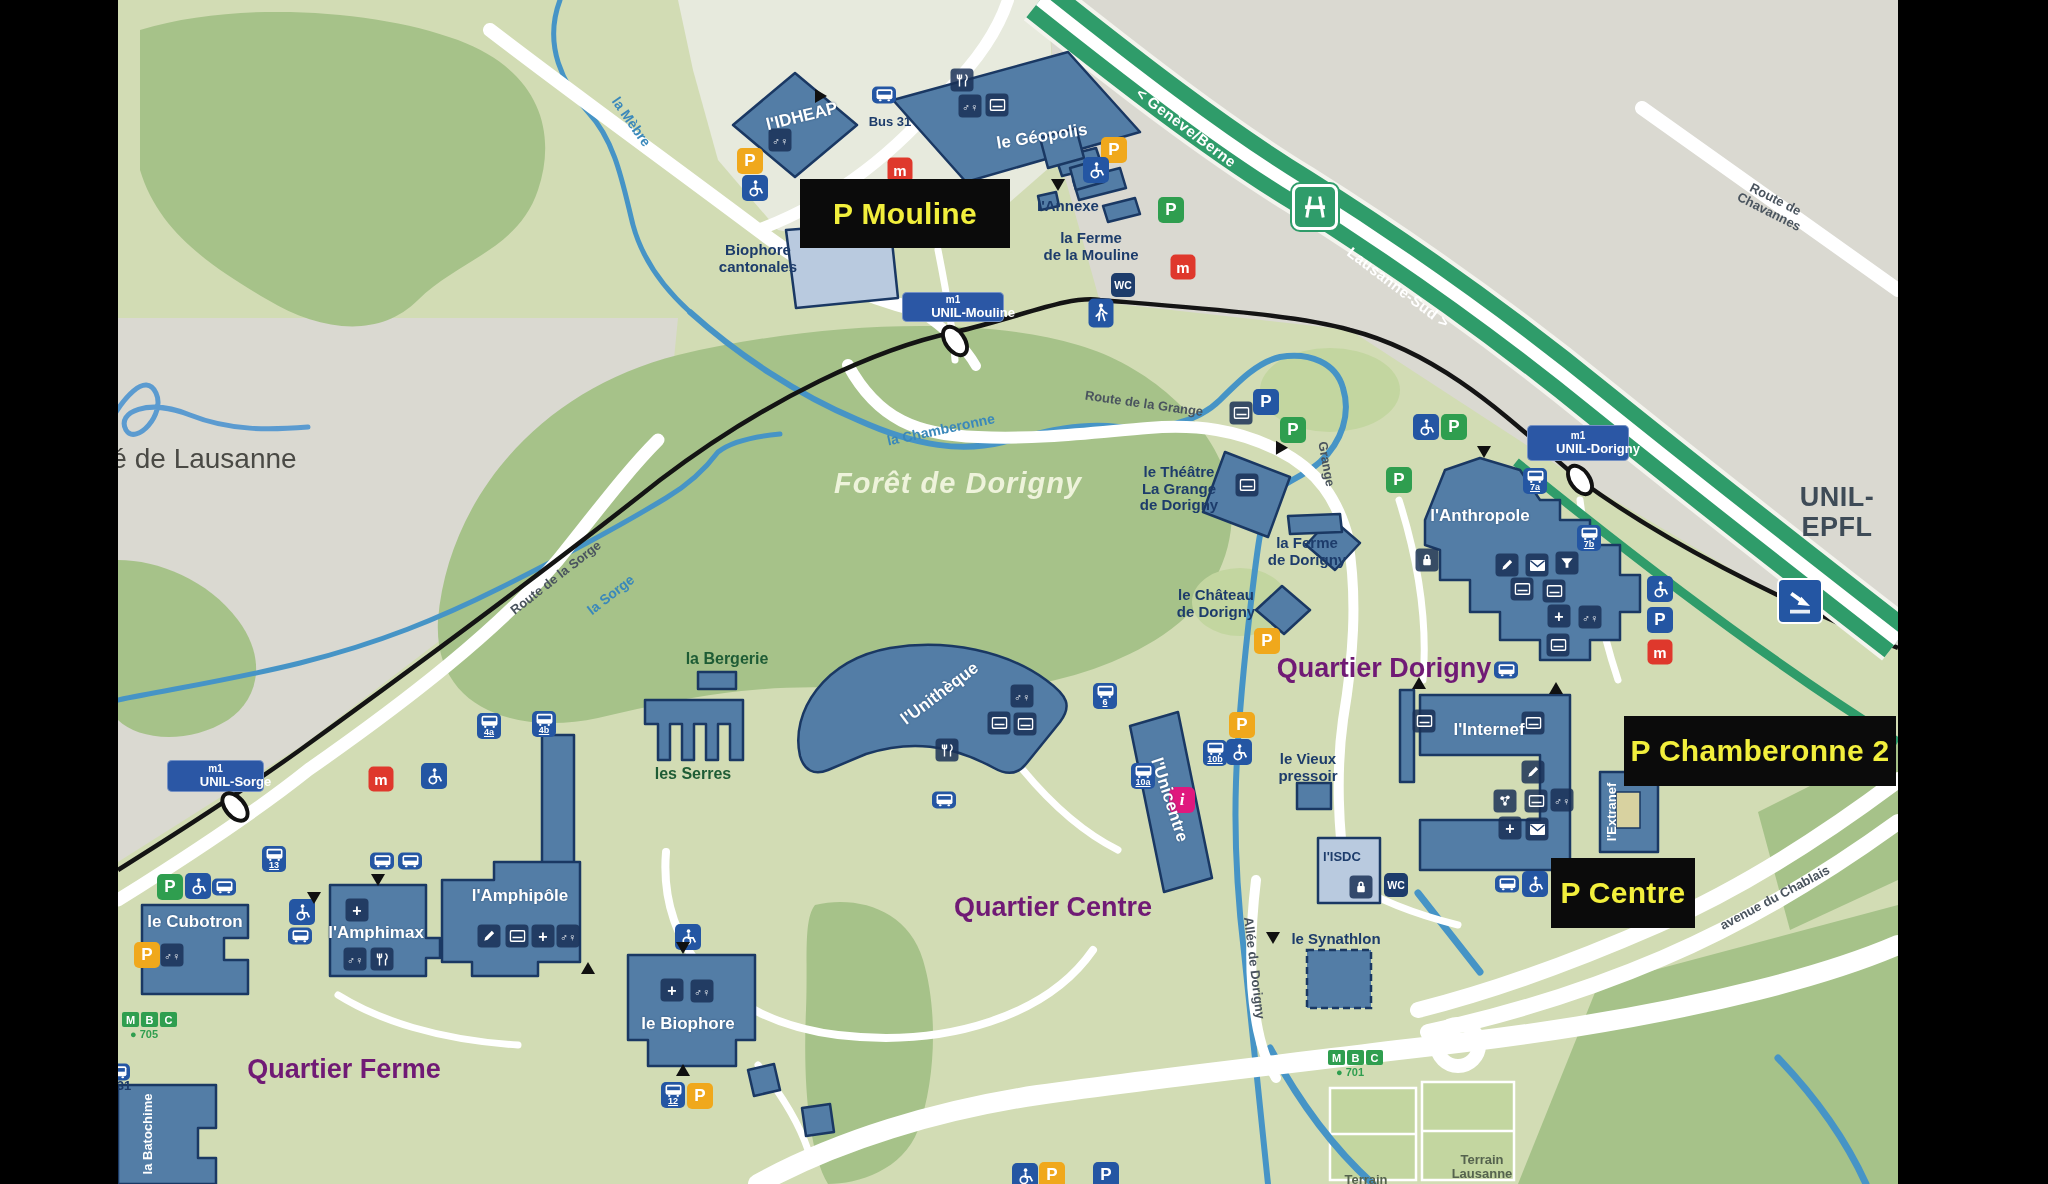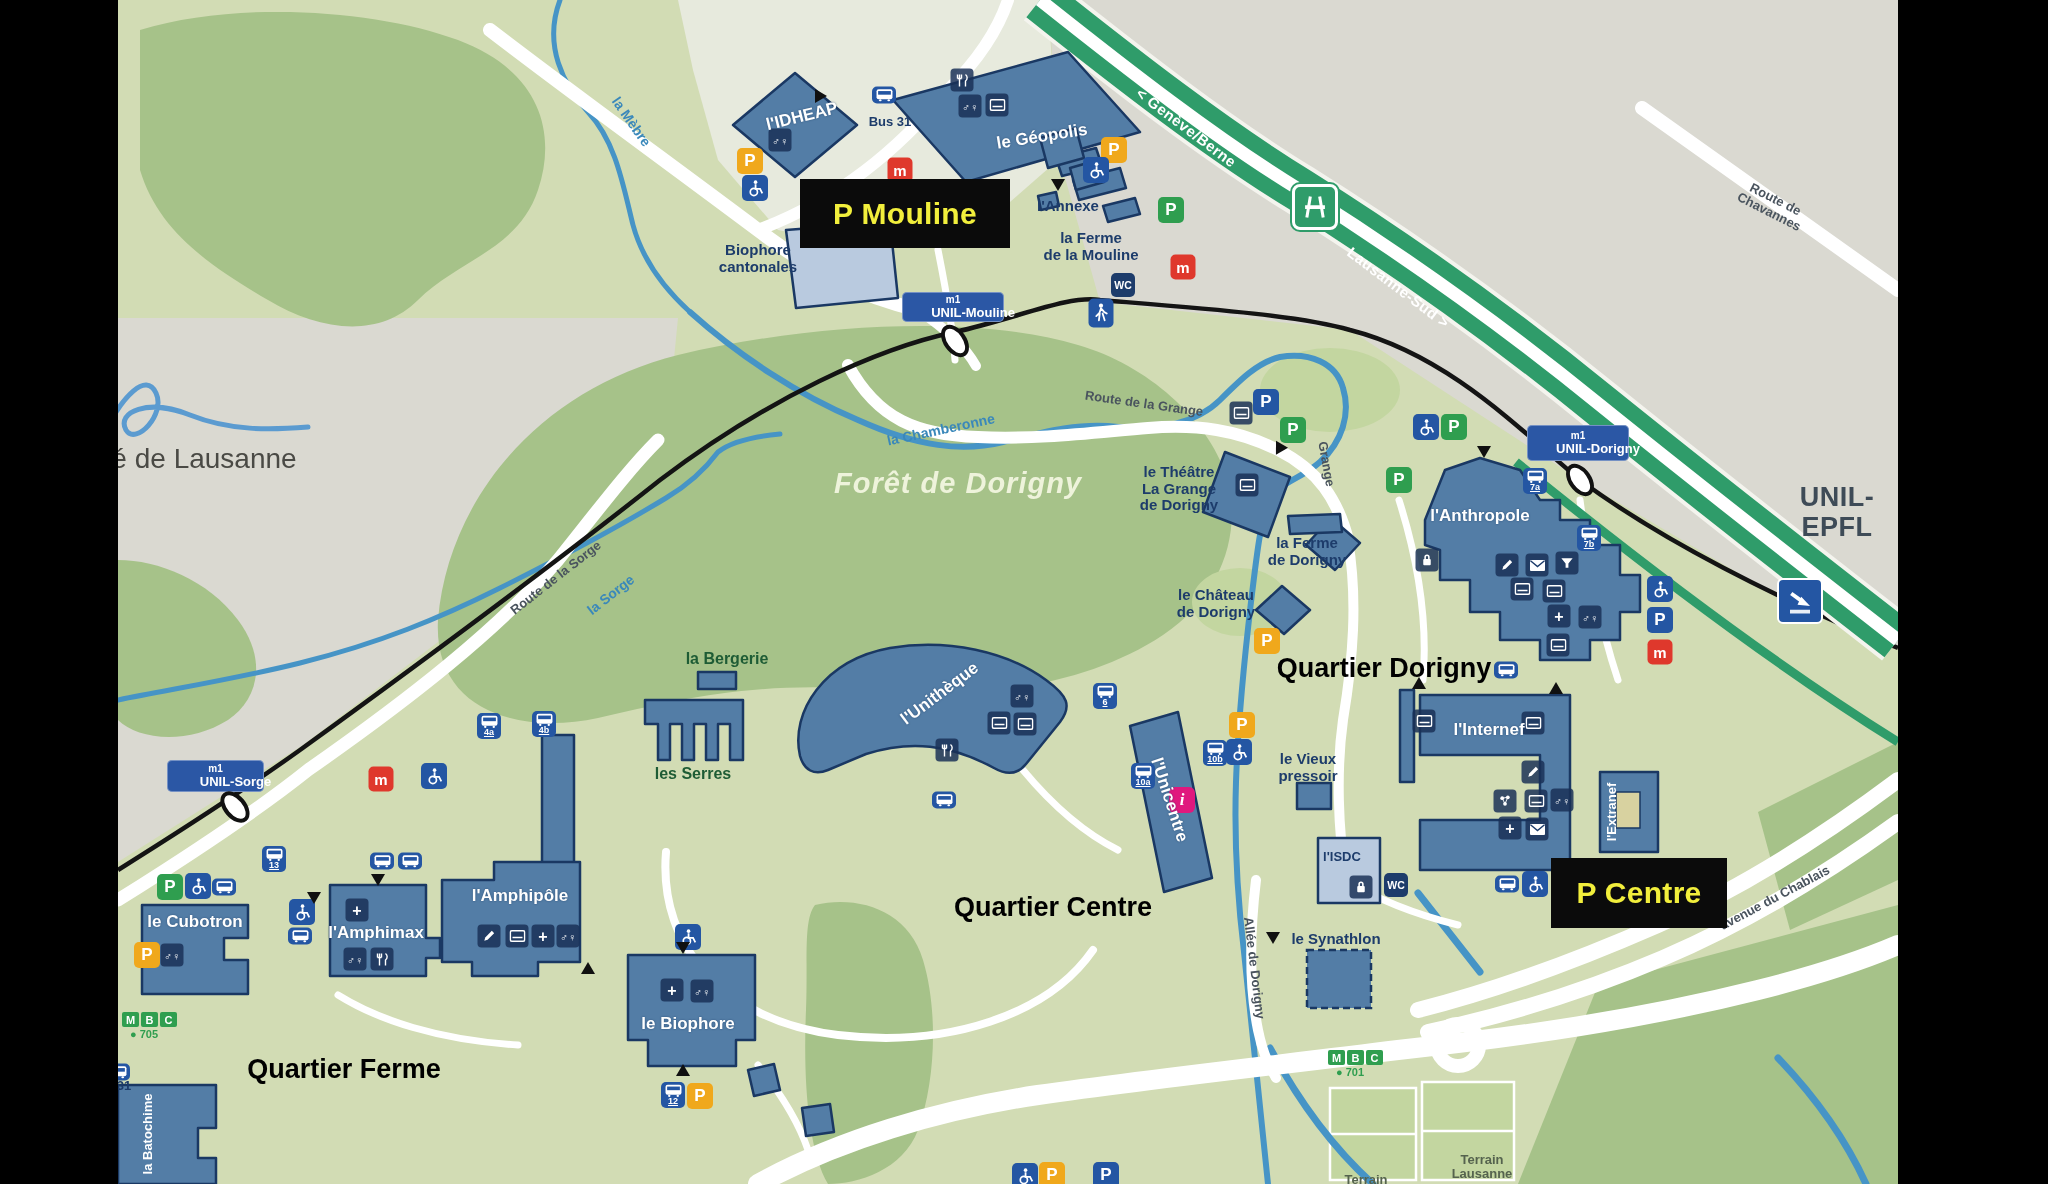--- a/index.html
+++ b/index.html
@@ -5,21 +5,21 @@
   html,body{margin:0;padding:0;background:#000;}
   #stage{position:relative;width:2048px;height:1184px;background:#000;overflow:hidden;
          font-family:"Liberation Sans",sans-serif;}
   #map{position:absolute;left:118px;top:0;width:1780px;height:1184px;background:#d2dcb4;overflow:hidden;}
   #geo{position:absolute;left:0;top:0;}
   .layer{position:absolute;left:0;top:0;width:100%;height:100%;}
   
   .lbl{position:absolute;transform:translate(-50%,-50%);white-space:pre-line;text-align:center;
        font-weight:bold;line-height:1.1;}
   .lbl.forest{font-size:29px;color:#eef3db;font-style:italic;letter-spacing:1px;}
-  .lbl.quartier{font-size:27px;color:#000000;}
+  .lbl.quartier{font-size:27px;color:#701a75;}
   .lbl.unil{font-size:27px;color:#3e4b57;letter-spacing:.5px;}
   .lbl.navy{font-size:15px;color:#1d3c6b;}
   .lbl.navyS{font-size:13px;color:#1d3c6b;}
   .lbl.green{font-size:16px;color:#1e5c35;}
   .lbl.white{font-size:17px;color:#fff;text-shadow:0 0 2px rgba(23,54,94,.65);}
   .lbl.whiteS{font-size:13px;color:#fff;}
   .lbl.road{font-size:13px;color:#4a545e;}
   .lbl.roadw{font-size:15px;color:#fff;letter-spacing:.5px;}
   .lbl.river{font-size:14px;color:#3a88ba;}
   .lbl.logo{font-size:28px;color:#4a4a45;font-weight:normal;white-space:nowrap;}
@@ -679,21 +679,24 @@
         <div class="lbl road" style="left: 1136px; top: 968px; transform: translate(-50%, -50%) rotate(83deg);">Allée de Dorigny</div>
         <div class="lbl road" style="left: 1208px; top: 464px; transform: translate(-50%, -50%) rotate(80deg);">Grange</div>
         <div class="lbl river" style="left: 513px; top: 122px; transform: translate(-50%, -50%) rotate(55deg);">la Mèbre</div>
         <div class="lbl river" style="left: 823px; top: 430px; transform: translate(-50%, -50%) rotate(-12deg);">la Chamberonne</div>
         <div class="lbl river" style="left: 493px; top: 595px; transform: translate(-50%, -50%) rotate(-38deg);">la Sorge</div>
       </div>
     <div class="layer" id="layer-boxes">
         <div class="pbox" style="left: 682px; top: 179px; width: 210px; height: 69px;">
           <span>P Mouline</span>
         </div>
-        <div class="pbox" style="left: 1433px; top: 858px; width: 176px; height: 70px;">
+        <div class="pbox" style="left: 1506px; top: 716px; width: 272px; height: 70px;">
+          <span>P Chamberonne 2</span>
+        </div>
+        <div class="pbox" style="left: 1433px; top: 858px; width: 144px; height: 70px;">
           <span>P Centre</span>
         </div>
         <div class="station" style="left: 784px; top: 292px; width: 102px; height: 30px;">
           <div class="s1">m1</div>
           <div class="s2">UNIL-Mouline</div>
         </div>
         <div class="oval" style="left: 837px; top: 341px; transform: translate(-50%, -50%) rotate(-35deg);"></div>
         <div class="station" style="left: 1409px; top: 425px; width: 102px; height: 36px;">
           <div class="s1">m1</div>
           <div class="s2">UNIL-Dorigny</div>

